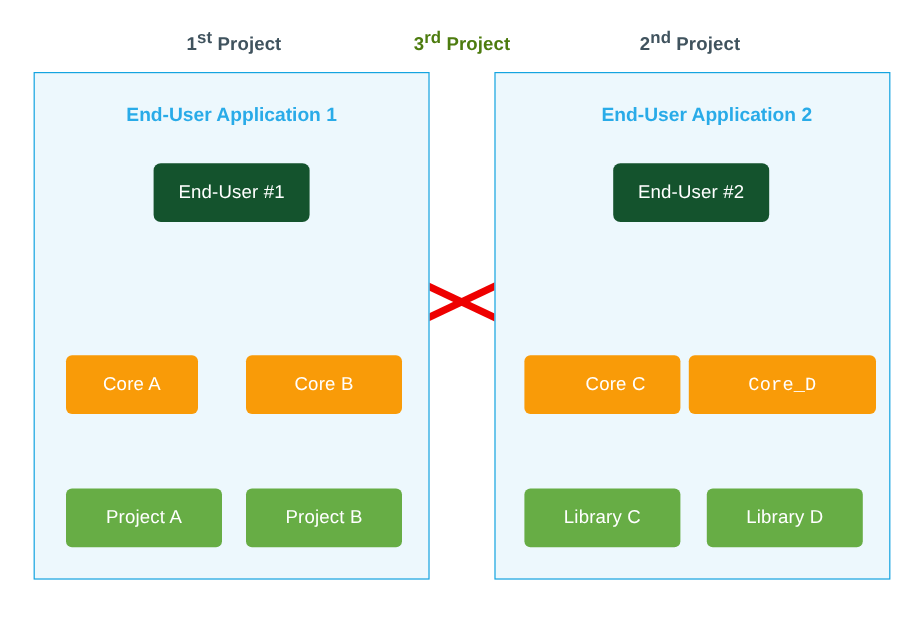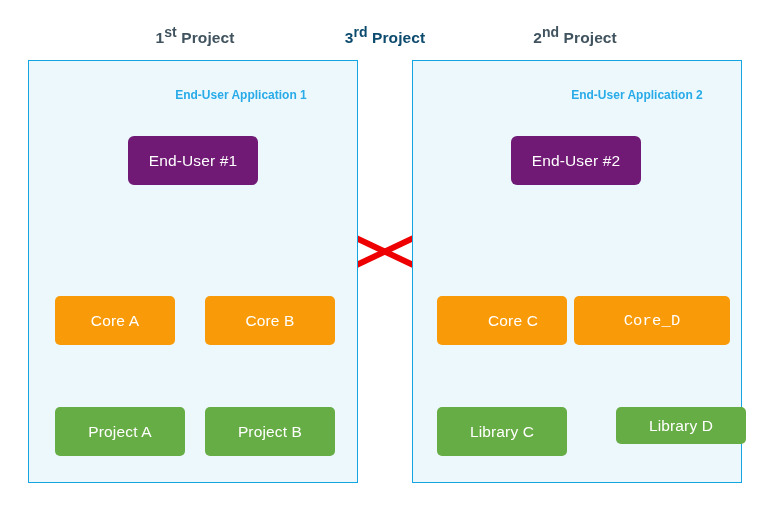--- a/index.html
+++ b/index.html
@@ -29,81 +29,80 @@
     color: #40535e;
     white-space: nowrap;
     text-align: center;
     letter-spacing: .1px;
   }
   .caption sup {
     font-size: 14px;
     vertical-align: super;
     line-height: 0;
   }
-  .caption.accent { color: #0c4a6e; }
+  .caption.accent { color: #4d7c0f; }
   #caption-1 { left: 95px;  top: 29px;  width: 200px; }
   #caption-3 { left: 285px; top: 29px;  width: 200px; }
   #caption-2 { left: 475px; top: 29px;  width: 200px; }
 
   
   .panel {
     position: absolute;
     background: #edf8fd;
     border: 1.6px solid #14a4e0;
     box-sizing: border-box;
   }
   #panel-left  { left: 28px;  top: 60px; width: 330px; height: 423px; }
   #panel-right { left: 412px; top: 60px; width: 330px; height: 423px; }
 
   .panel-title {
     position: absolute;
     top: 88px;
     width: 330px;
     text-align: center;
-    font-size: 12px;
+    font-size: 16px;
     font-weight: bold;
     color: #29abe8;
     white-space: nowrap;
-    margin-left: 48px;
   }
   #panel-title-left  { left: 28px; }
   #panel-title-right { left: 424px; }
 
   
   .node {
     position: absolute;
     box-sizing: border-box;
     display: flex;
     align-items: center;
     justify-content: center;
     color: #ffffff;
     font-size: 15.5px;
     border-radius: 5px;
     white-space: nowrap;
     letter-spacing: .15px;
   }
-  .node.enduser { background: #701a75; border-radius: 6px; }
+  .node.enduser { background: #14532d; border-radius: 6px; }
   .node.core    { background: #f99b08; }
   .node.library { background: #67ad45; }
 
   
   #node-enduser-1 { left: 128px; top: 136px; width: 130px; height: 49px; }
   #node-enduser-2 { left: 511px; top: 136px; width: 130px; height: 49px; }
 
   
-  #node-core-a { left: 55px;  top: 296px; width: 120px; height: 49px; }
+  #node-core-a { left: 55px;  top: 296px; width: 110px; height: 49px; }
   #node-core-b { left: 205px; top: 296px; width: 130px; height: 49px; }
   #node-core-c { left: 437px; top: 296px; width: 130px; height: 49px; padding-left: 22px; }
   #node-core-d { left: 574px; top: 296px; width: 156px; height: 49px; font-family: Liberation Mono, monospace; }
 
   
   #node-library-a { left: 55px;  top: 407px; width: 130px; height: 49px; }
   #node-library-b { left: 205px; top: 407px; width: 130px; height: 49px; }
   #node-library-c { left: 437px; top: 407px; width: 130px; height: 49px; }
-  #node-library-d { left: 616px; top: 407px; width: 130px; height: 37px; }
+  #node-library-d { left: 589px; top: 407px; width: 130px; height: 49px; }
 </style>
 </head>
 <body>
 
 <svg id="canvas" viewBox="0 0 770 520" xmlns="http://www.w3.org/2000/svg">
   <defs>
     <marker id="arrow-dashed" markerWidth="9" markerHeight="9" refX="4.2" refY="4" orient="auto" markerUnits="userSpaceOnUse">
       <path d="M0.6,0.8 L7.8,0.8 L4.2,8 Z" fill="#4a5a66"></path>
     </marker>
     <marker id="arrow-red" markerWidth="13" markerHeight="13" refX="5" refY="6.5" orient="auto" markerUnits="userSpaceOnUse">

